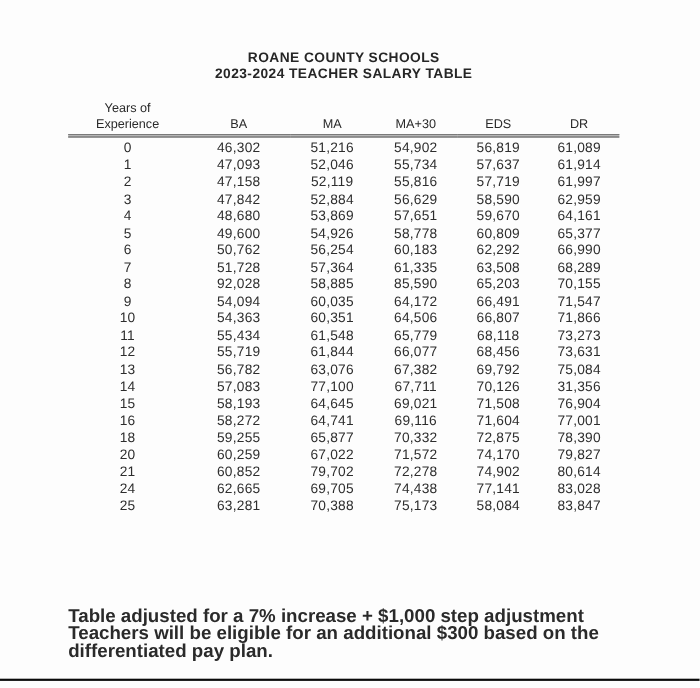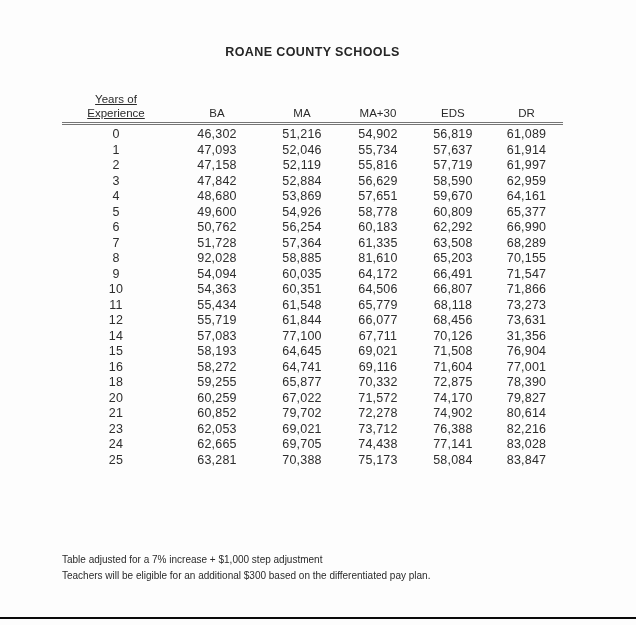--- a/index.html
+++ b/index.html
@@ -45,58 +45,59 @@
   .salary-table thead th {
     font-weight: normal;
     font-size: 11.5px;
     vertical-align: bottom;
     text-align: center;
     padding: 0 0 2px 0;
     border-bottom: 3px double #767676;
     color: #2a2a2a;
     line-height: 14px;
   }
-  .salary-table thead th .hdr-stack span { display: block; text-decoration: underline; }
+  .salary-table thead th .hdr-stack span { display: block; }
   .salary-table tbody td {
     font-size: 12.5px;
     text-align: center;
     height: 15.5px;
     line-height: 15.5px;
     padding: 0;
     color: #2d2d2d;
     letter-spacing: 0.2px;
     white-space: nowrap;
   }
   .salary-table tbody tr:first-child td { padding-top: 2px; }
   .footnotes {
     position: absolute;
     top: 552px;
     left: 62px;
     width: 560px;
-    font-weight: normal;
-    font-size: 10px;
+    font-weight: bold;
+    font-size: 17px;
     line-height: 16px;
     color: #2a2a2a;
   }
   .bottom-rule {
     position: absolute;
     top: 617px;
     left: 0;
     width: 636px;
     height: 2px;
     background: #0a0a0a;
   }
 </style>
 </head>
 <body>
 
 <div class="page">
 
   <div class="titles">
     <div>ROANE COUNTY SCHOOLS</div>
+    <div>2023-2024 TEACHER SALARY TABLE</div>
   </div>
 
   <table class="salary-table">
     <colgroup>
       <col class="c-exp">
         <col class="c-ba">
         <col class="c-ma">
         <col class="c-ma30">
         <col class="c-eds">
         <col class="c-dr">
@@ -178,21 +179,21 @@
           <td>51,728</td>
           <td>57,364</td>
           <td>61,335</td>
           <td>63,508</td>
           <td>68,289</td>
         </tr>
         <tr>
           <td>8</td>
           <td>92,028</td>
           <td>58,885</td>
-          <td>81,610</td>
+          <td>85,590</td>
           <td>65,203</td>
           <td>70,155</td>
         </tr>
         <tr>
           <td>9</td>
           <td>54,094</td>
           <td>60,035</td>
           <td>64,172</td>
           <td>66,491</td>
           <td>71,547</td>
@@ -215,20 +216,28 @@
         </tr>
         <tr>
           <td>12</td>
           <td>55,719</td>
           <td>61,844</td>
           <td>66,077</td>
           <td>68,456</td>
           <td>73,631</td>
         </tr>
         <tr>
+          <td>13</td>
+          <td>56,782</td>
+          <td>63,076</td>
+          <td>67,382</td>
+          <td>69,792</td>
+          <td>75,084</td>
+        </tr>
+        <tr>
           <td>14</td>
           <td>57,083</td>
           <td>77,100</td>
           <td>67,711</td>
           <td>70,126</td>
           <td>31,356</td>
         </tr>
         <tr>
           <td>15</td>
           <td>58,193</td>
@@ -263,28 +272,20 @@
         </tr>
         <tr>
           <td>21</td>
           <td>60,852</td>
           <td>79,702</td>
           <td>72,278</td>
           <td>74,902</td>
           <td>80,614</td>
         </tr>
         <tr>
-          <td>23</td>
-          <td>62,053</td>
-          <td>69,021</td>
-          <td>73,712</td>
-          <td>76,388</td>
-          <td>82,216</td>
-        </tr>
-        <tr>
           <td>24</td>
           <td>62,665</td>
           <td>69,705</td>
           <td>74,438</td>
           <td>77,141</td>
           <td>83,028</td>
         </tr>
         <tr>
           <td>25</td>
           <td>63,281</td>

